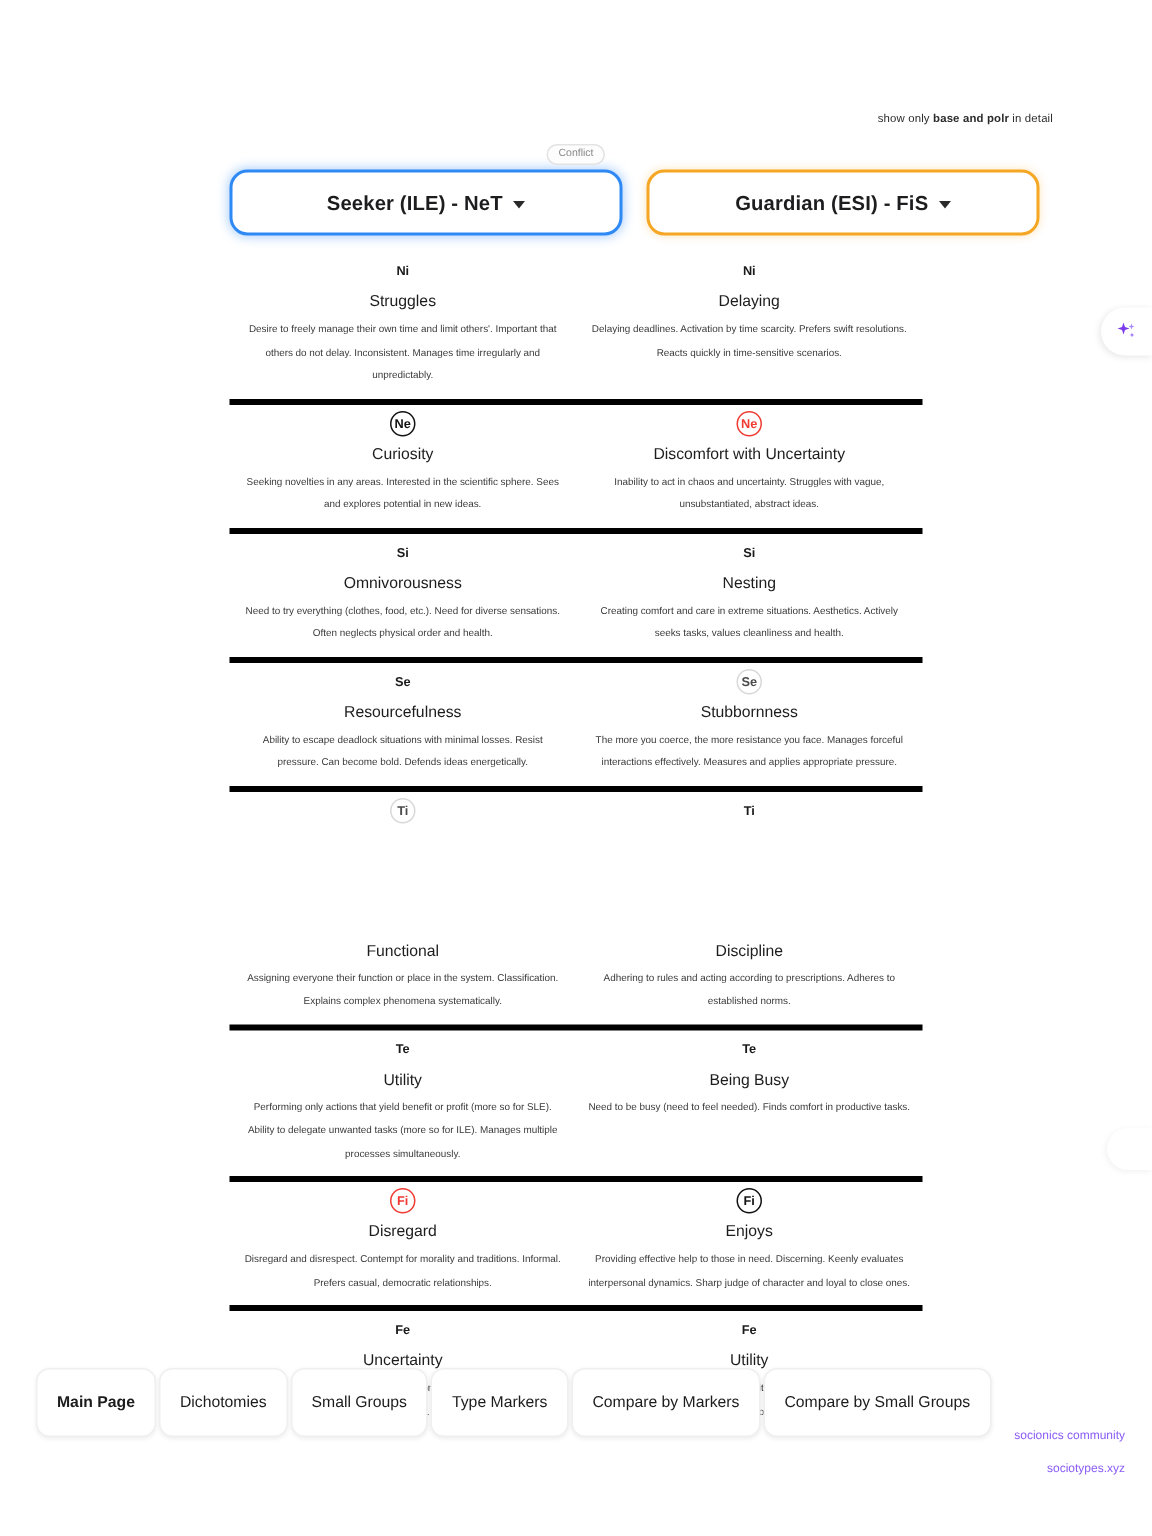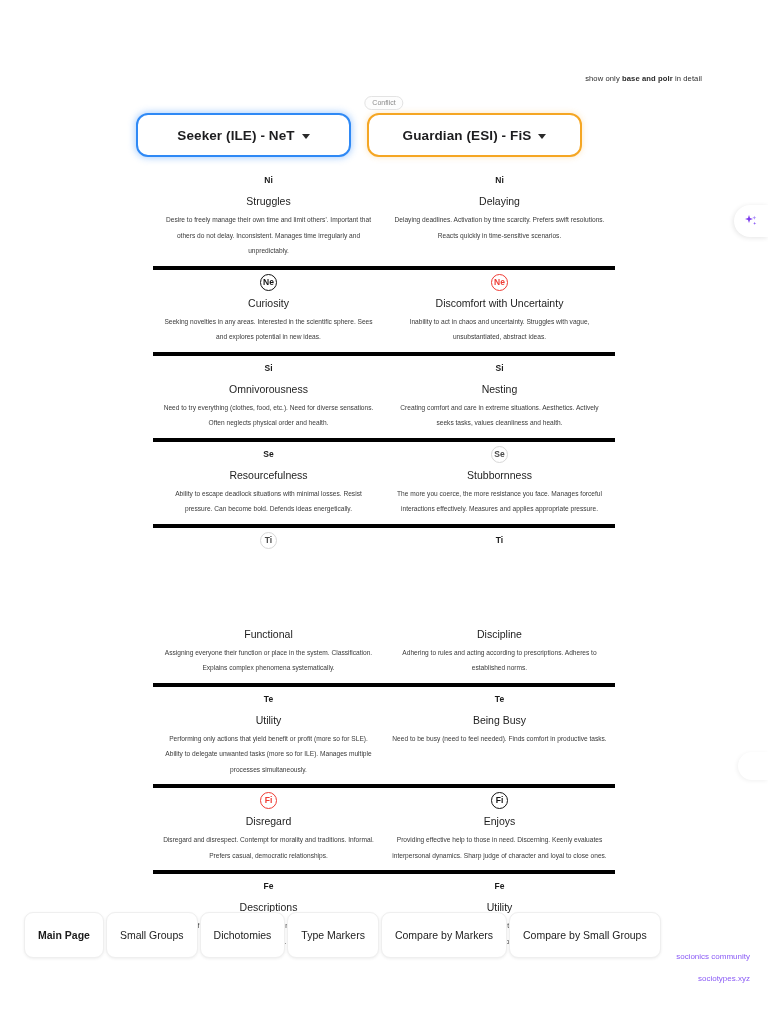--- a/index.html
+++ b/index.html
@@ -38,22 +38,22 @@
     border-radius: 9px;
     padding: 2px 7px 2.5px;
     line-height: 1;
     z-index: 5;
   }
 
   
   .selectors {
     position: absolute;
     top: 113px;
-    left: 136px;
-    width: 446px;
+    left: 153px;
+    width: 540px;
     display: flex;
     gap: 16px;
   }
   .sel-btn {
     flex: 1;
     height: 44px;
     background: #ffffff;
     border-radius: 12px;
     display: flex;
     align-items: center;
@@ -339,38 +339,38 @@
           </div>
           <div class="fn-title">Enjoys</div>
           <div class="fn-desc">Providing effective help to those in need. Discerning. Keenly evaluates interpersonal dynamics. Sharp judge of character and loyal to close ones.</div>
         </div>
       </div>
       <div class="row">
         <div class="cell">
           <div class="fn-code">
             <span class="badge ring-none">Fe</span>
           </div>
-          <div class="fn-title">Descriptions</div>
+          <div class="fn-title">Uncertainty</div>
           <div class="fn-desc">Surge of strength in emotional situations. Enjoys lively emotional interactions.</div>
         </div>
         <div class="cell">
           <div class="fn-code">
             <span class="badge ring-none">Fe</span>
           </div>
           <div class="fn-title">Utility</div>
           <div class="fn-desc">Quelling others' emotions. Problems with expressing their own emotions. Reads and adapts to others' emotions.</div>
         </div>
       </div>
     </div>
 
   <div class="nav" id="nav">
       <div class="nav-row">
         <div class="nav-btn active">Main Page</div>
+        <div class="nav-btn">Dichotomies</div>
         <div class="nav-btn">Small Groups</div>
-        <div class="nav-btn">Dichotomies</div>
         <div class="nav-btn">Type Markers</div>
         <div class="nav-btn">Compare by Markers</div>
         <div class="nav-btn">Compare by Small Groups</div>
       </div>
     </div>
 
   <div class="brand">
     <a href="#">socionics community</a>
     <a href="#">sociotypes.xyz</a>
   </div>

